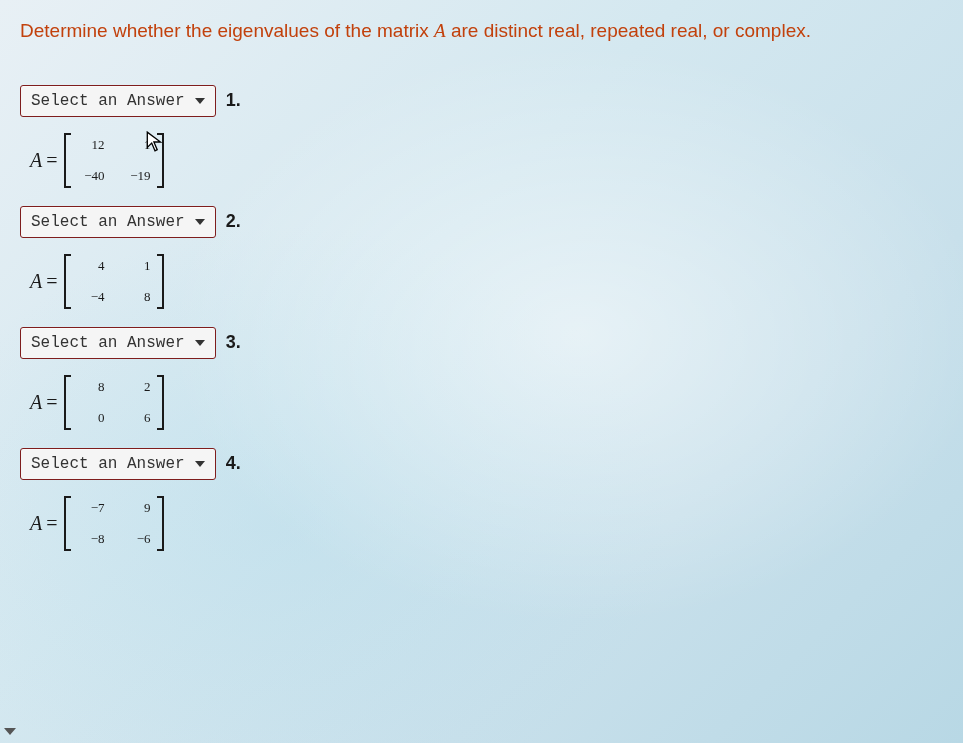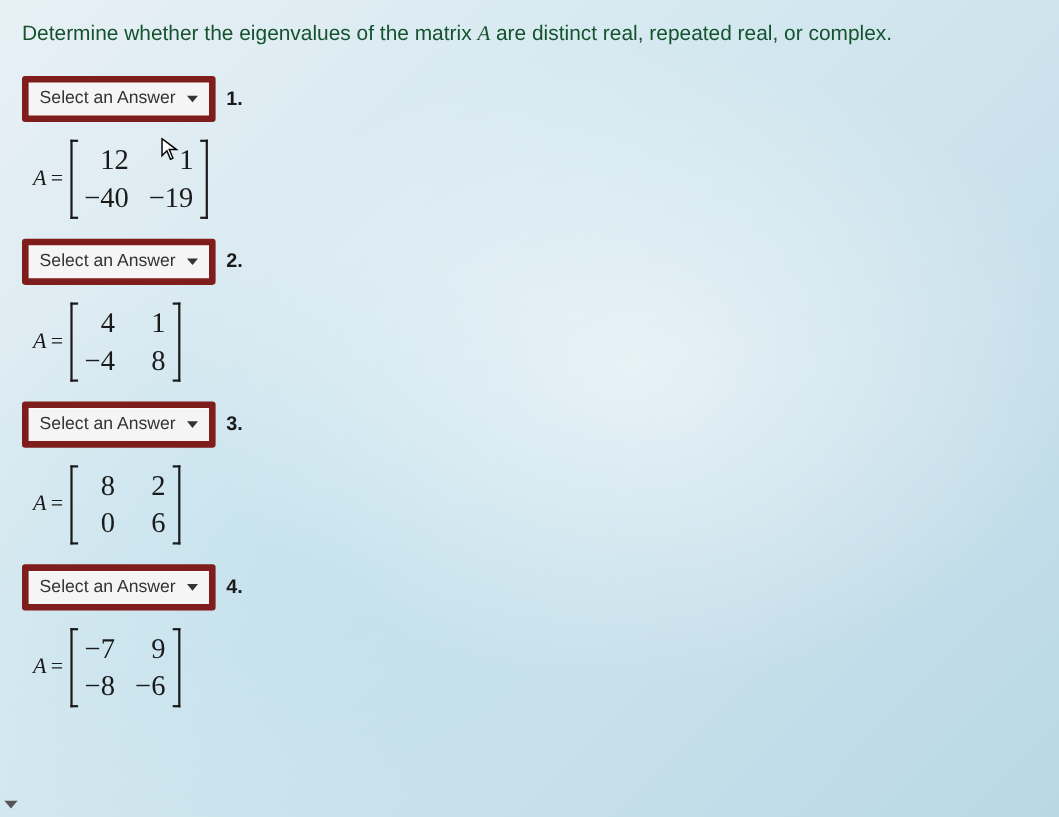--- a/index.html
+++ b/index.html
@@ -25,51 +25,52 @@
                   radial-gradient(ellipse at 30% 70%, rgba(180,220,235,0.4) 0%, transparent 40%);
       pointer-events: none;
     }
     .content {
       position: relative;
       z-index: 1;
     }
     .question-text {
       font-size: 19px;
       font-weight: 500;
-      margin-bottom: 24px;
+      margin-bottom: 40px;
       line-height: 1.4;
-      color: #14532d;
+      color: #c2410c;
     }
     .question-text .italic {
       font-style: italic;
       font-family: 'Times New Roman', serif;
     }
     .problem-block {
       margin-bottom: 18px;
     }
     .select-row {
       display: flex;
       align-items: center;
       gap: 10px;
       margin-bottom: 16px;
     }
     .select-box {
       background: #f5f5f5;
-      border: 6px solid #7f1d1d;
+      border: 1px solid #7f1d1d;
       border-radius: 3px;
       padding: 6px 10px;
       font-size: 16px;
       display: flex;
       align-items: center;
       gap: 10px;
       cursor: pointer;
       color: #333;
       min-width: 175px;
       justify-content: space-between;
       box-shadow: inset 0 1px 0 rgba(255,255,255,0.5);
+      font-family: Liberation Mono, monospace;
     }
     .select-box .chevron {
       width: 0;
       height: 0;
       border-left: 5px solid transparent;
       border-right: 5px solid transparent;
       border-top: 6px solid #333;
     }
     .number-label {
       font-size: 18px;
@@ -104,23 +105,23 @@
     }
     .bracket-left {
       border-left: 2px solid #1a1a1a;
     }
     .bracket-right {
       border-right: 2px solid #1a1a1a;
     }
     .matrix-grid {
       display: grid;
       grid-template-columns: auto auto;
-      gap: 4px 18px;
+      gap: 15px 18px;
       padding: 4px 6px;
-      font-size: 26px;
+      font-size: 13px;
       font-style: normal;
     }
     .matrix-grid span {
       text-align: right;
       min-width: 28px;
     }
     .cursor-overlay {
       position: absolute;
       width: 18px;
       height: 22px;

